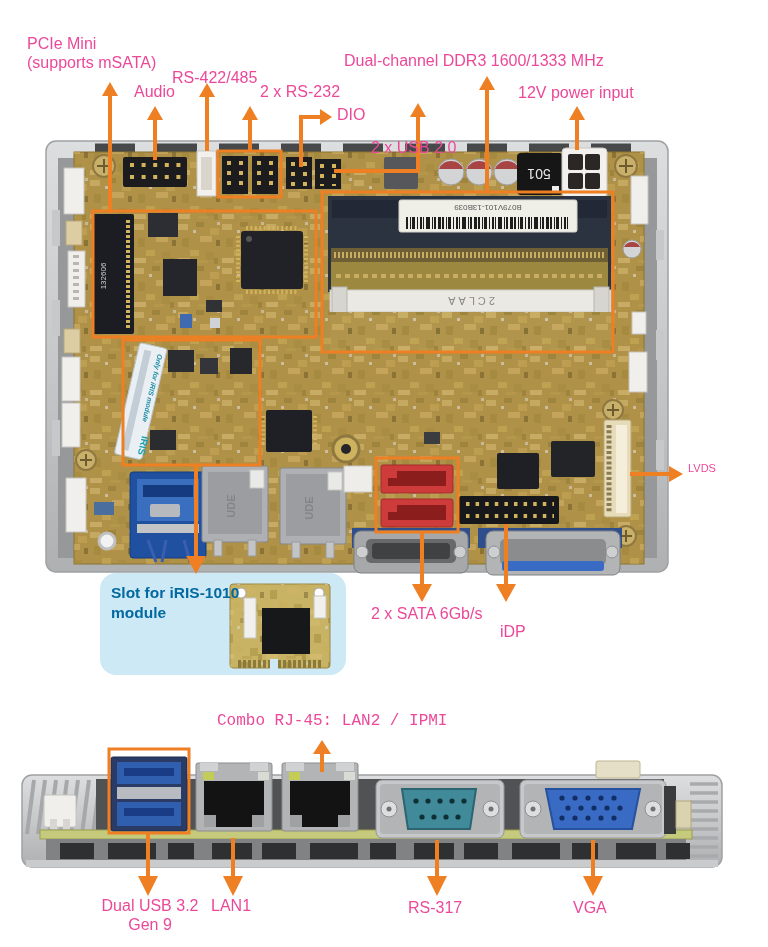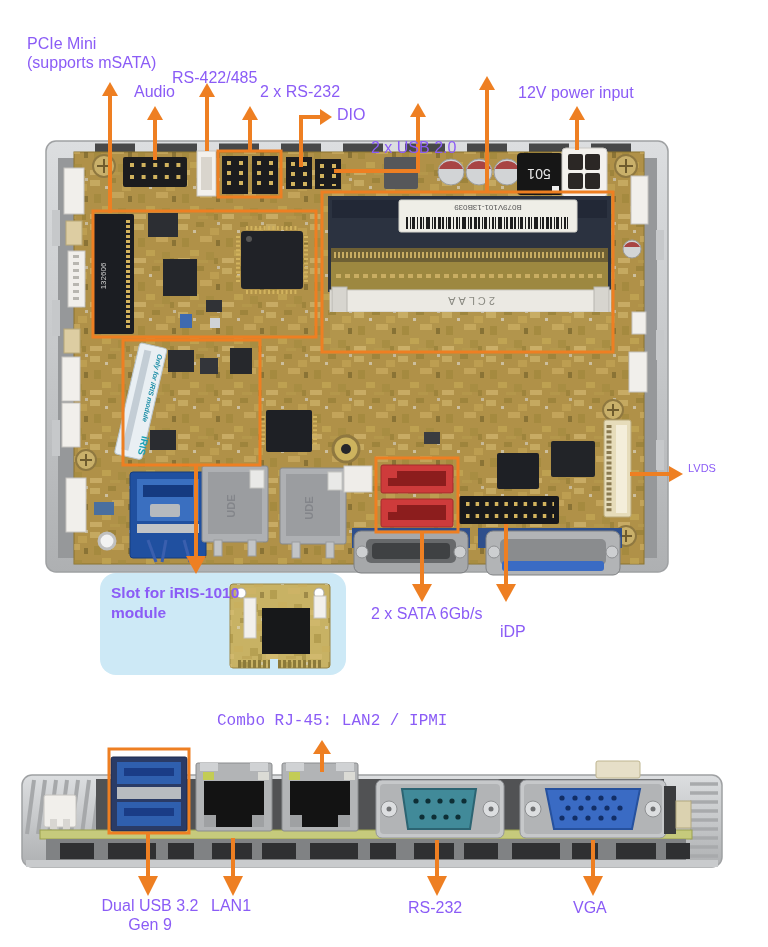--- a/index.html
+++ b/index.html
@@ -1,22 +1,22 @@
 <!DOCTYPE html>
 <html style="--accent: #ee7f22; --callout-bg: #cde9f6;"><head>
 <meta charset="utf-8">
 <style>
   :root{ --accent:#ee7f22; --callout-bg:#cde9f6; }
   html,body{margin:0;padding:0;background:#fff;}
   .stage{position:relative;width:768px;height:947px;background:#fff;
          font-family:"Liberation Sans",sans-serif;overflow:hidden;}
   .stage > svg{position:absolute;left:0;top:0;}
-  .lbl{position:absolute;color:#8b5cf6;font-size:16px;line-height:1.2;white-space:nowrap;}
+  .lbl{position:absolute;color:#ec4899;font-size:16px;line-height:1.2;white-space:nowrap;}
   .lbl .ln{display:block;}
-  .lbl.bold{font-weight:bold;color:#8b5cf6;font-size:15.5px;line-height:1.32;}
+  .lbl.bold{font-weight:bold;color:#0369a1;font-size:15.5px;line-height:1.32;}
   .lbl.center{text-align:center;}
   .arrow{stroke:var(--accent);stroke-width:4;fill:none;}
   .ahead{fill:var(--accent);stroke:none;}
   .callout-rect{fill:none;stroke:var(--accent);stroke-width:3;}
   .callout-bg-rect{fill:var(--callout-bg);}
   .pins{stroke:#d2b35e;stroke-width:4;fill:none;}
   text{font-family:"Liberation Sans",sans-serif;}
 </style>
 </head>
 <body>
@@ -484,31 +484,32 @@
 </svg>
 
 <div class="lbl" style="left:27px;top:34px;">
   <span class="ln">PCIe Mini</span>
   <span class="ln">(supports mSATA)</span>
 </div>
 <div class="lbl" style="left:172px;top:68px;">RS-422/485</div>
 <div class="lbl" style="left:134px;top:82px;">Audio</div>
 <div class="lbl" style="left:223px;top:82px;margin-left:37px;">2 x RS-232</div>
 <div class="lbl" style="left:337px;top:105px;">DIO</div>
+<div class="lbl" style="left:344px;top:51px;">Dual-channel DDR3 1600/1333 MHz</div>
 <div class="lbl" style="left:371px;top:94px;margin-top:44px;">2 x USB 2.0</div>
 <div class="lbl" style="left:518px;top:83px;text-align:center;">12V power input</div>
 <div class="lbl" style="left:688px;top:462px;font-size:11px;">LVDS</div>
 <div class="lbl" style="left:371px;top:604px;">2 x SATA 6Gb/s</div>
 <div class="lbl" style="left:500px;top:622px;">iDP</div>
 <div class="lbl bold" style="left:111px;top:583px;">
   <span class="ln">Slot for iRIS-1010</span>
   <span class="ln">module</span>
 </div>
 <div class="lbl" style="left:217px;top:712px;font-family:Liberation Mono, monospace;">Combo RJ-45: LAN2 / IPMI</div>
 <div class="lbl center" style="left:92px;top:896px;width:116px;">
   <span class="ln">Dual USB 3.2</span>
   <span class="ln">Gen 9</span>
 </div>
 <div class="lbl" style="left:211px;top:896px;">LAN1</div>
-<div class="lbl" style="left:408px;top:898px;">RS-232</div>
+<div class="lbl" style="left:408px;top:898px;">RS-317</div>
 <div class="lbl" style="left:573px;top:898px;">VGA</div>
 
 </div>
 
 </body></html>

